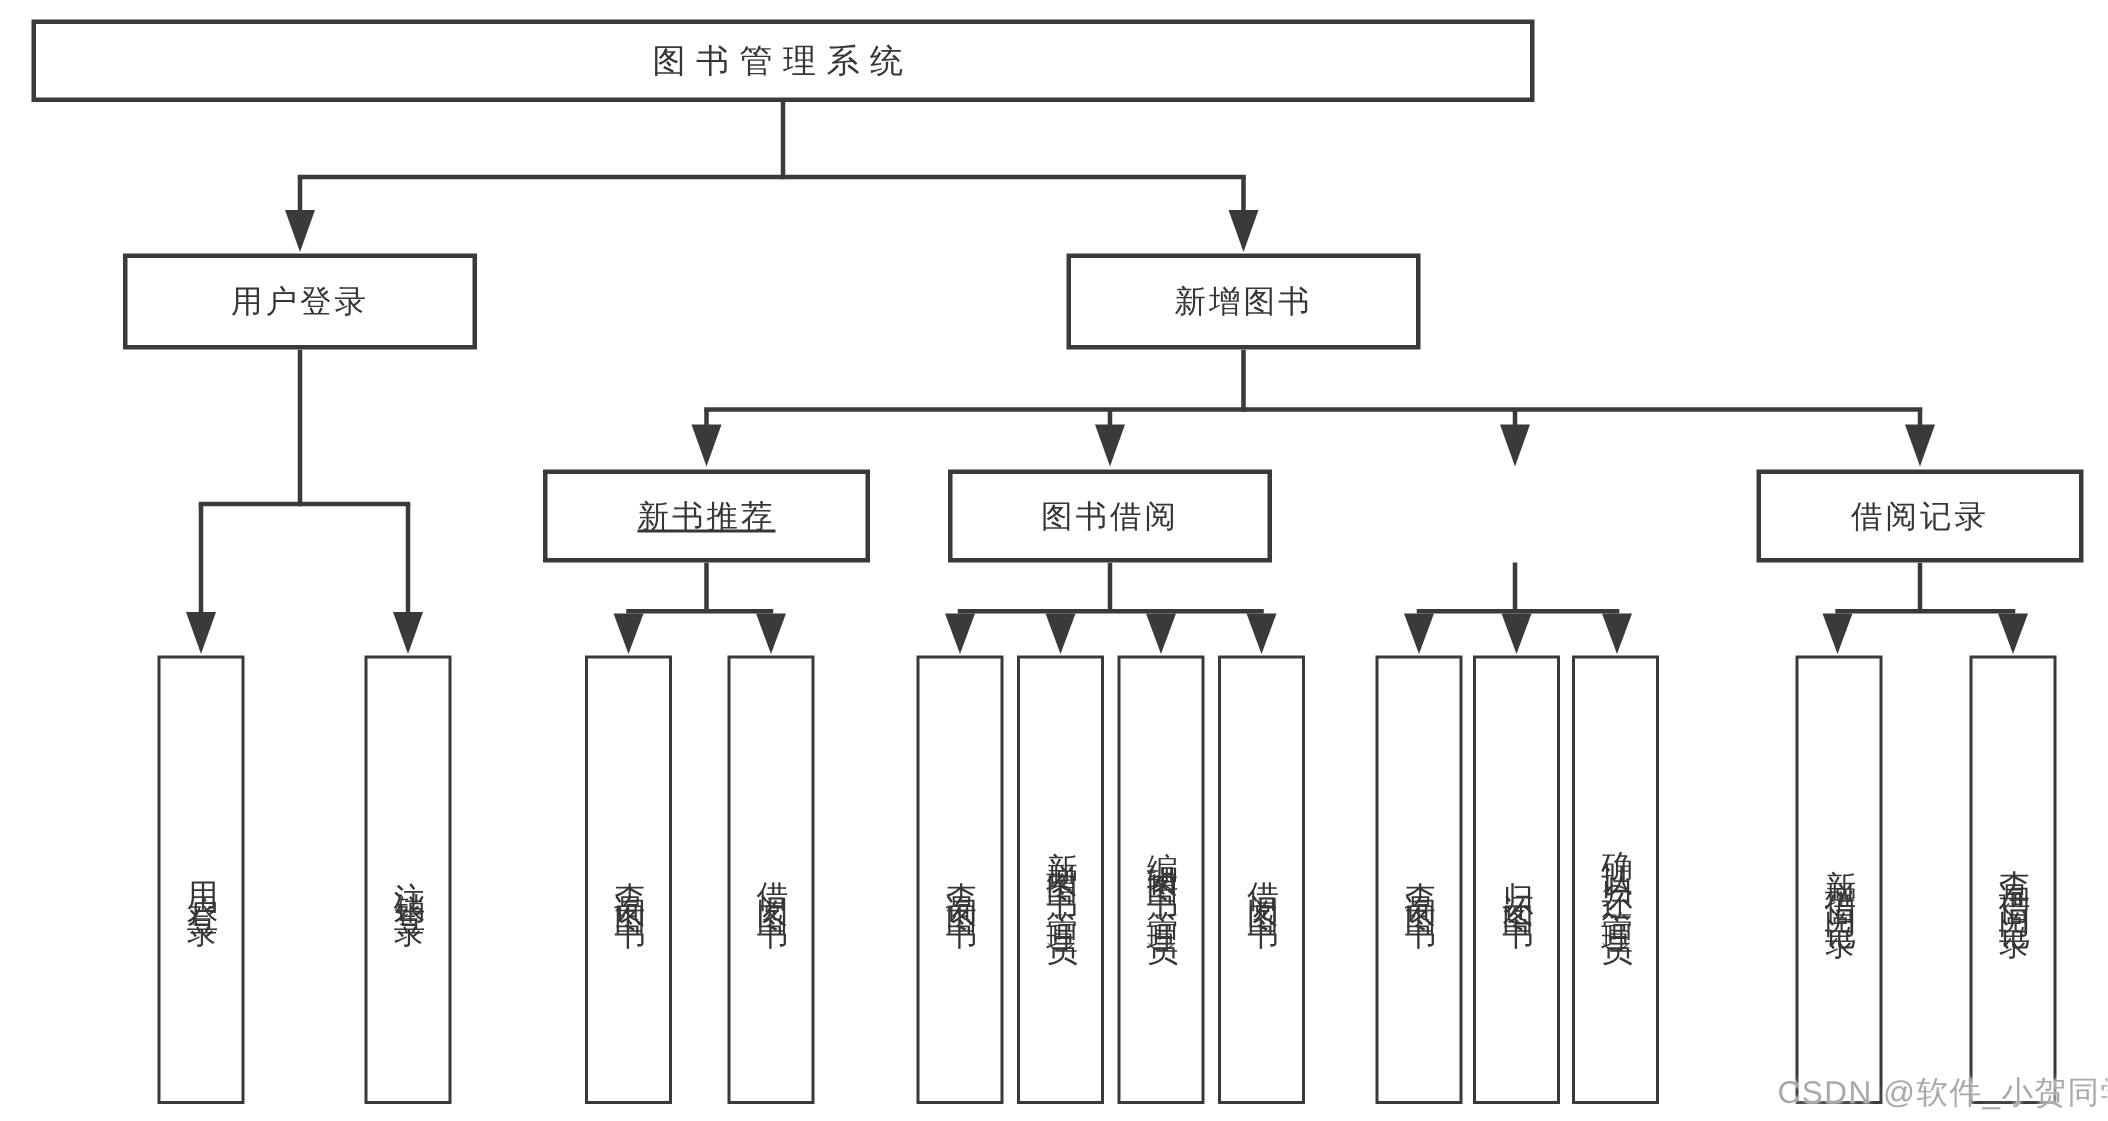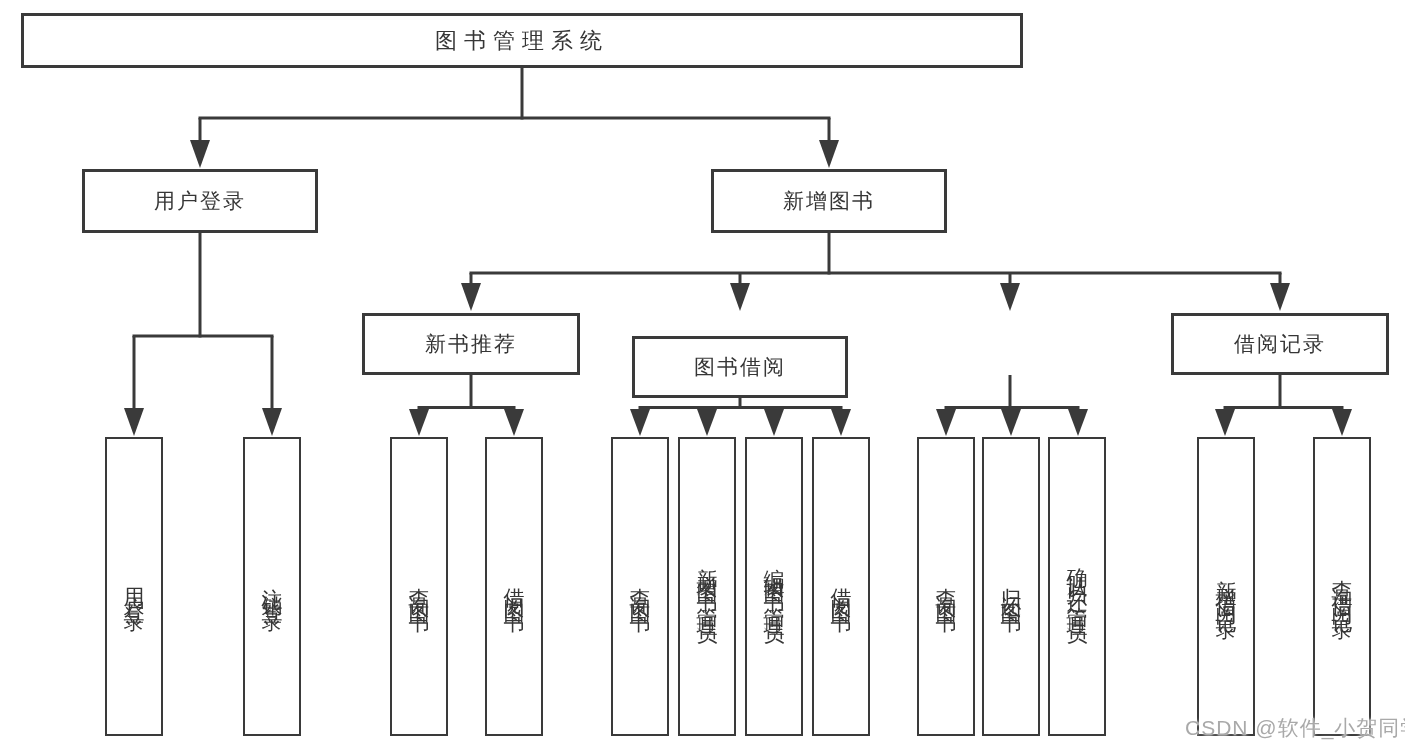--- a/index.html
+++ b/index.html
@@ -20,22 +20,22 @@
   .vbox .vtext{
     writing-mode:vertical-rl;text-orientation:mixed;
     font-size:21px;letter-spacing:8px;line-height:1.15;white-space:nowrap;
   }
   
   .b-root{left:21px;top:13px;width:1002px;height:55px;}
   
   .b-user{left:82px;top:169px;width:236px;height:64px;}
   .b-mgmt{left:711px;top:169px;width:236px;height:64px;}
   
-  .b-new{left:362px;top:313px;width:218px;height:62px;}
-  .b-borrow{left:632px;top:313px;width:216px;height:62px;margin-top:23px;}
+  .b-new{left:362px;top:313px;width:218px;height:62px;text-decoration:underline;}
+  .b-borrow{left:632px;top:313px;width:216px;height:62px;}
   .b-current{left:901px;top:313px;width:218px;height:62px;}
   .b-record{left:1171px;top:313px;width:218px;height:62px;}
   
   .vbox{top:437px;width:58px;height:299px;}
   .v-a1{left:105px;}
   .v-a2{left:243px;}
   .v-b1{left:390px;}
   .v-b2{left:485px;}
   .v-c1{left:611px;}
   .v-c2{left:678px;}

